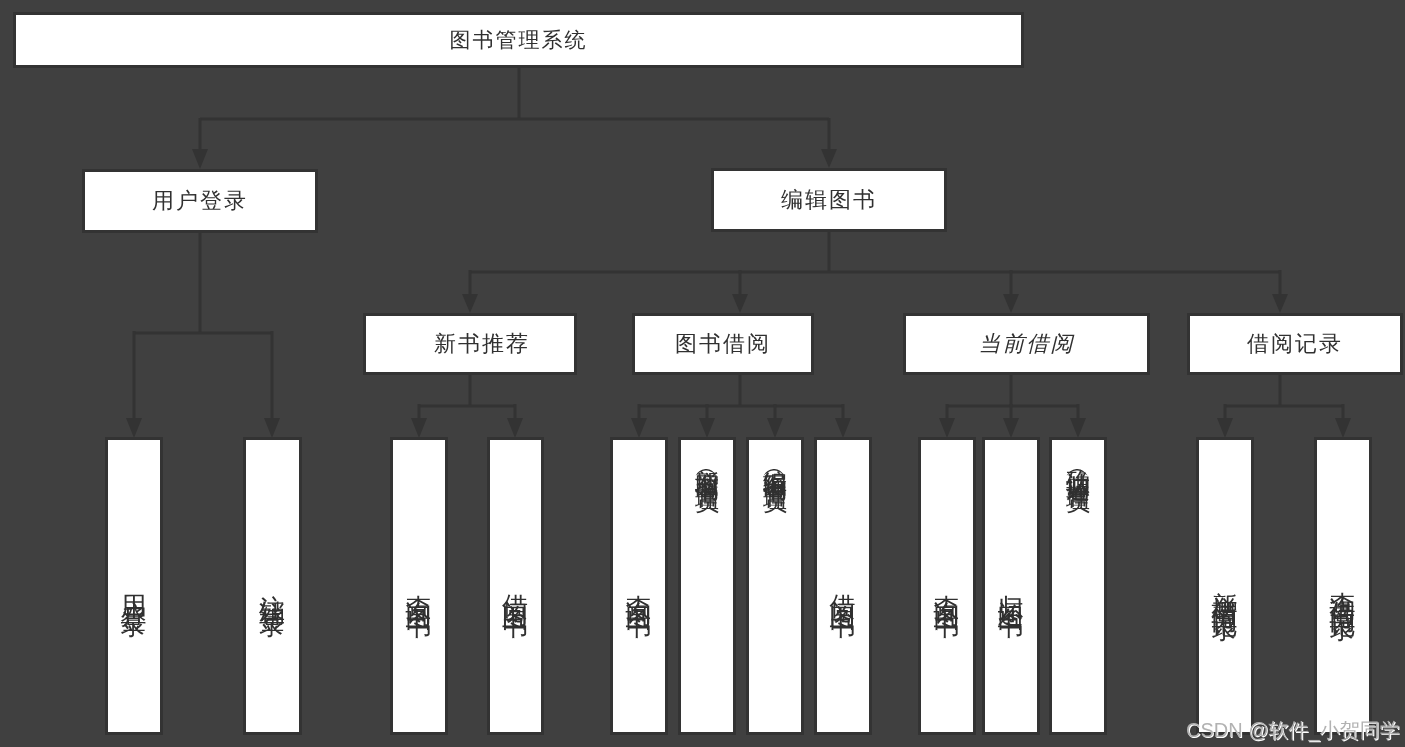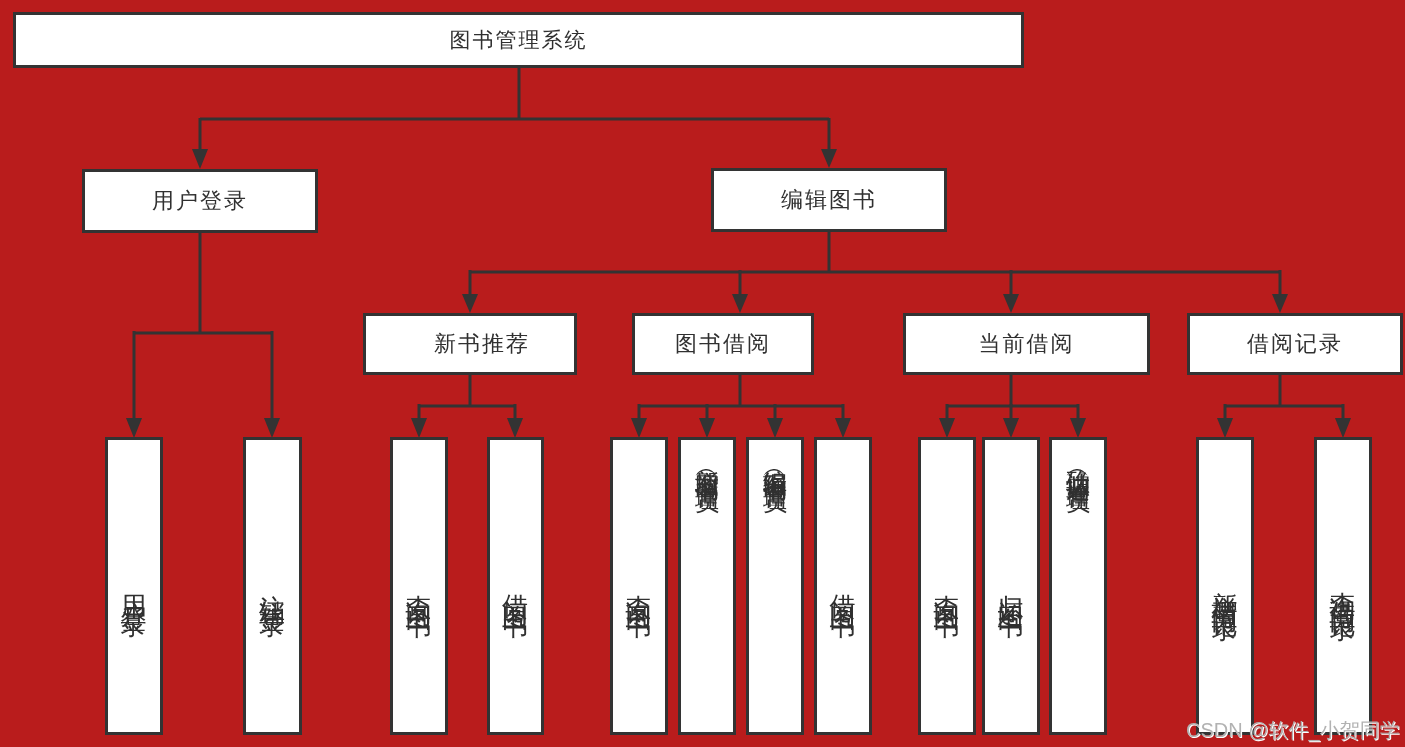--- a/index.html
+++ b/index.html
@@ -4,21 +4,21 @@
 <style>
   html, body {
     margin: 0;
     padding: 0;
     background: #ffffff;
   }
   .canvas {
     position: relative;
     width: 1405px;
     height: 747px;
-    background: #b91c1c;
+    background: #404040;
     font-family: "Liberation Sans", sans-serif;
     color: #303030;
     overflow: hidden;
   }
   .connectors {
     position: absolute;
     left: 0; top: 0;
     width: 1405px; height: 747px;
     z-index: 1;
     pointer-events: none;
@@ -40,21 +40,21 @@
   }
   .root-box  { left: 13px;  top: 12px;  width: 1011px; height: 56px; }
   .root-box .h-label { font-size: 21px; }
 
   .lvl2-login { left: 82px;  top: 169px; width: 236px; height: 64px; }
   .lvl2-mgmt  { left: 711px; top: 168px; width: 236px; height: 64px; }
 
   .lvl3 { top: 313px; height: 62px; }
   .lvl3-newbook { left: 363px;  width: 214px; padding-left: 24px; }
   .lvl3-borrow  { left: 632px;  width: 182px; }
-  .lvl3-current { left: 903px;  width: 247px; }
+  .lvl3-current { left: 903px;  width: 247px; font-style: italic; }
   .lvl3-records { left: 1172px; width: 216px; margin-left: 15px; }
 
   .leaf {
     top: 437px;
     height: 298px;
     width: 58px;
     writing-mode: vertical-rl;
     text-orientation: mixed;
     font-size: 26px;
     letter-spacing: 6px;

